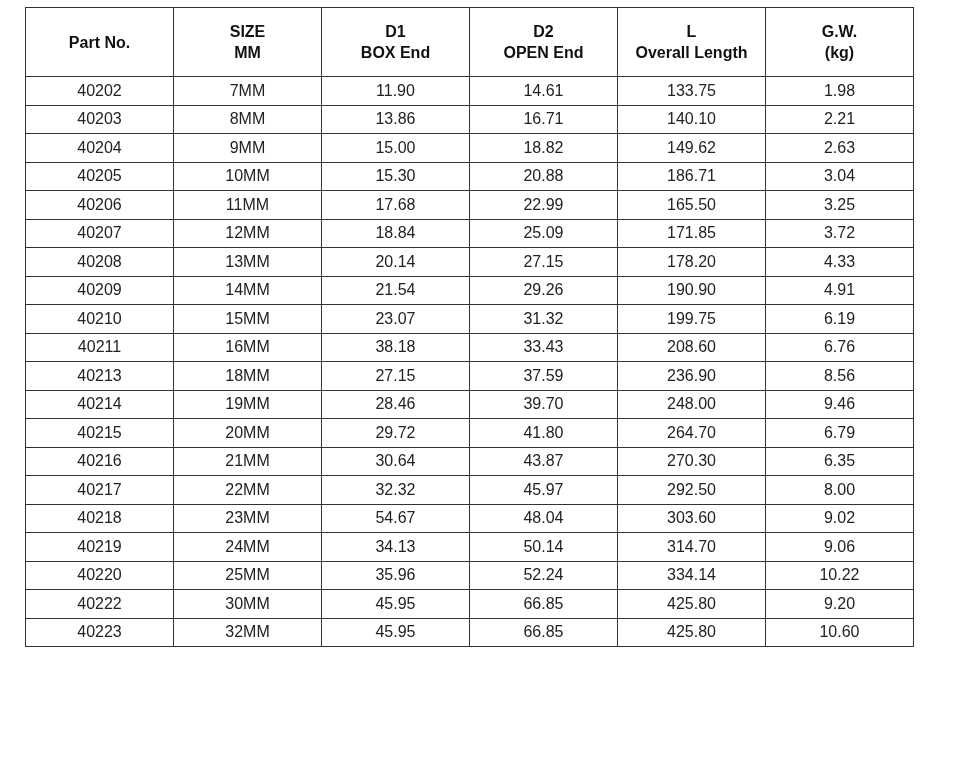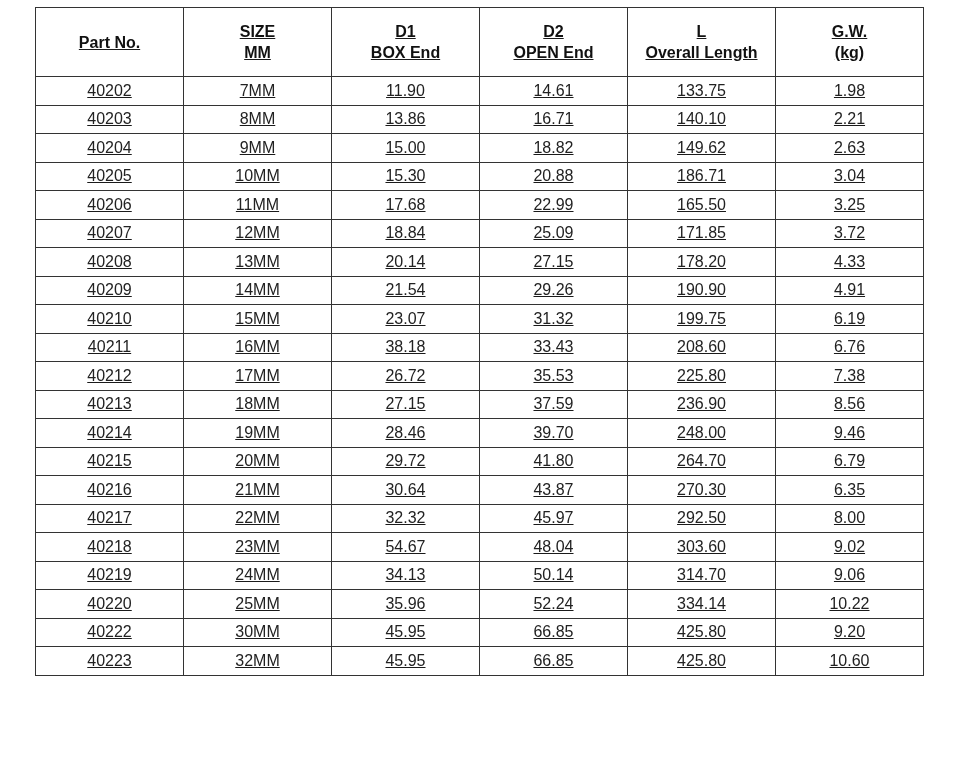--- a/index.html
+++ b/index.html
@@ -1,21 +1,20 @@
 <!DOCTYPE html>
 <html><head>
 <meta charset="utf-8">
 <style>
   html, body { margin: 0; padding: 0; background: #ffffff; }
   body { width: 960px; height: 768px; position: relative; overflow: hidden; font-family: "Liberation Sans", sans-serif; color: #1a1a1a; }
   table.spec {
-    position: absolute; left: 35px; top: 7px;
+    position: absolute; left: 25px; top: 7px;
     border-collapse: collapse; table-layout: fixed;
     width: 888px;
-    text-decoration: underline;
   }
   table.spec col { width: 148px; }
   table.spec th, table.spec td {
     border: 1.5px solid #333333;
     text-align: center; vertical-align: middle;
     padding: 0; overflow: hidden; white-space: nowrap;
   }
   table.spec th {
     height: 68px; font-weight: bold; font-size: 16px; line-height: 21px; color: #111;
   }
@@ -138,28 +137,20 @@
       </tr>
       <tr>
         <td>40211</td>
         <td>16MM</td>
         <td>38.18</td>
         <td>33.43</td>
         <td>208.60</td>
         <td>6.76</td>
       </tr>
       <tr>
-        <td>40212</td>
-        <td>17MM</td>
-        <td>26.72</td>
-        <td>35.53</td>
-        <td>225.80</td>
-        <td>7.38</td>
-      </tr>
-      <tr>
         <td>40213</td>
         <td>18MM</td>
         <td>27.15</td>
         <td>37.59</td>
         <td>236.90</td>
         <td>8.56</td>
       </tr>
       <tr>
         <td>40214</td>
         <td>19MM</td>

